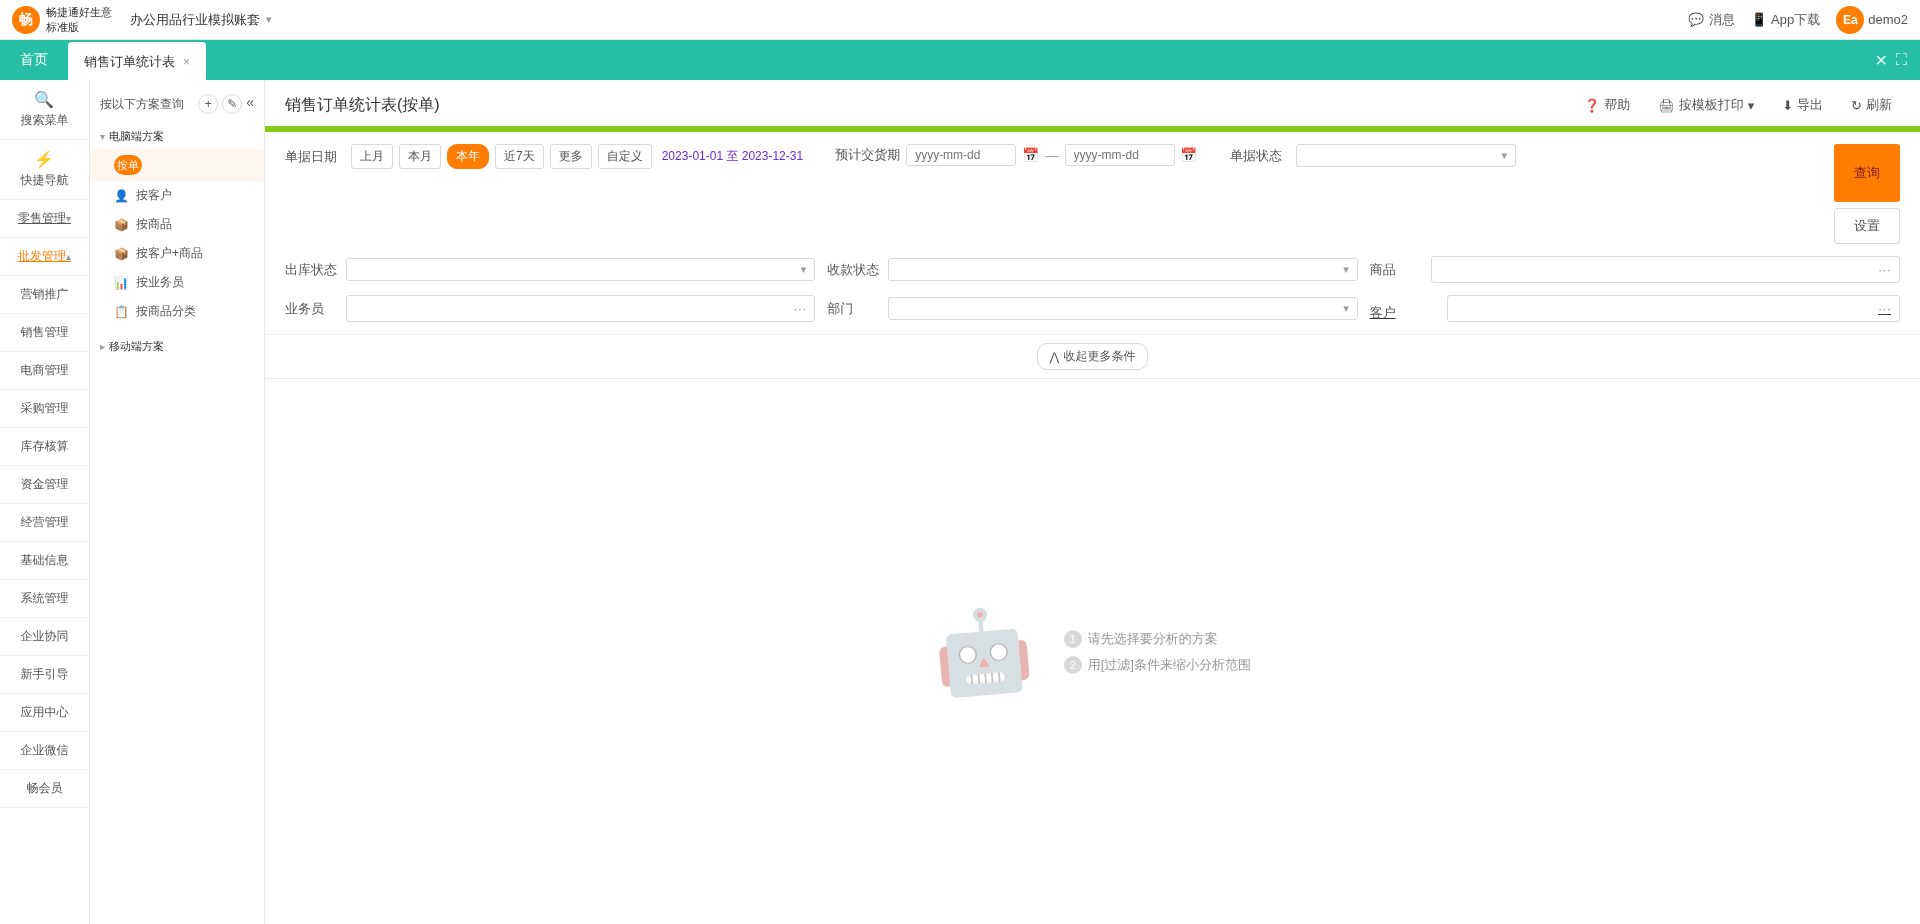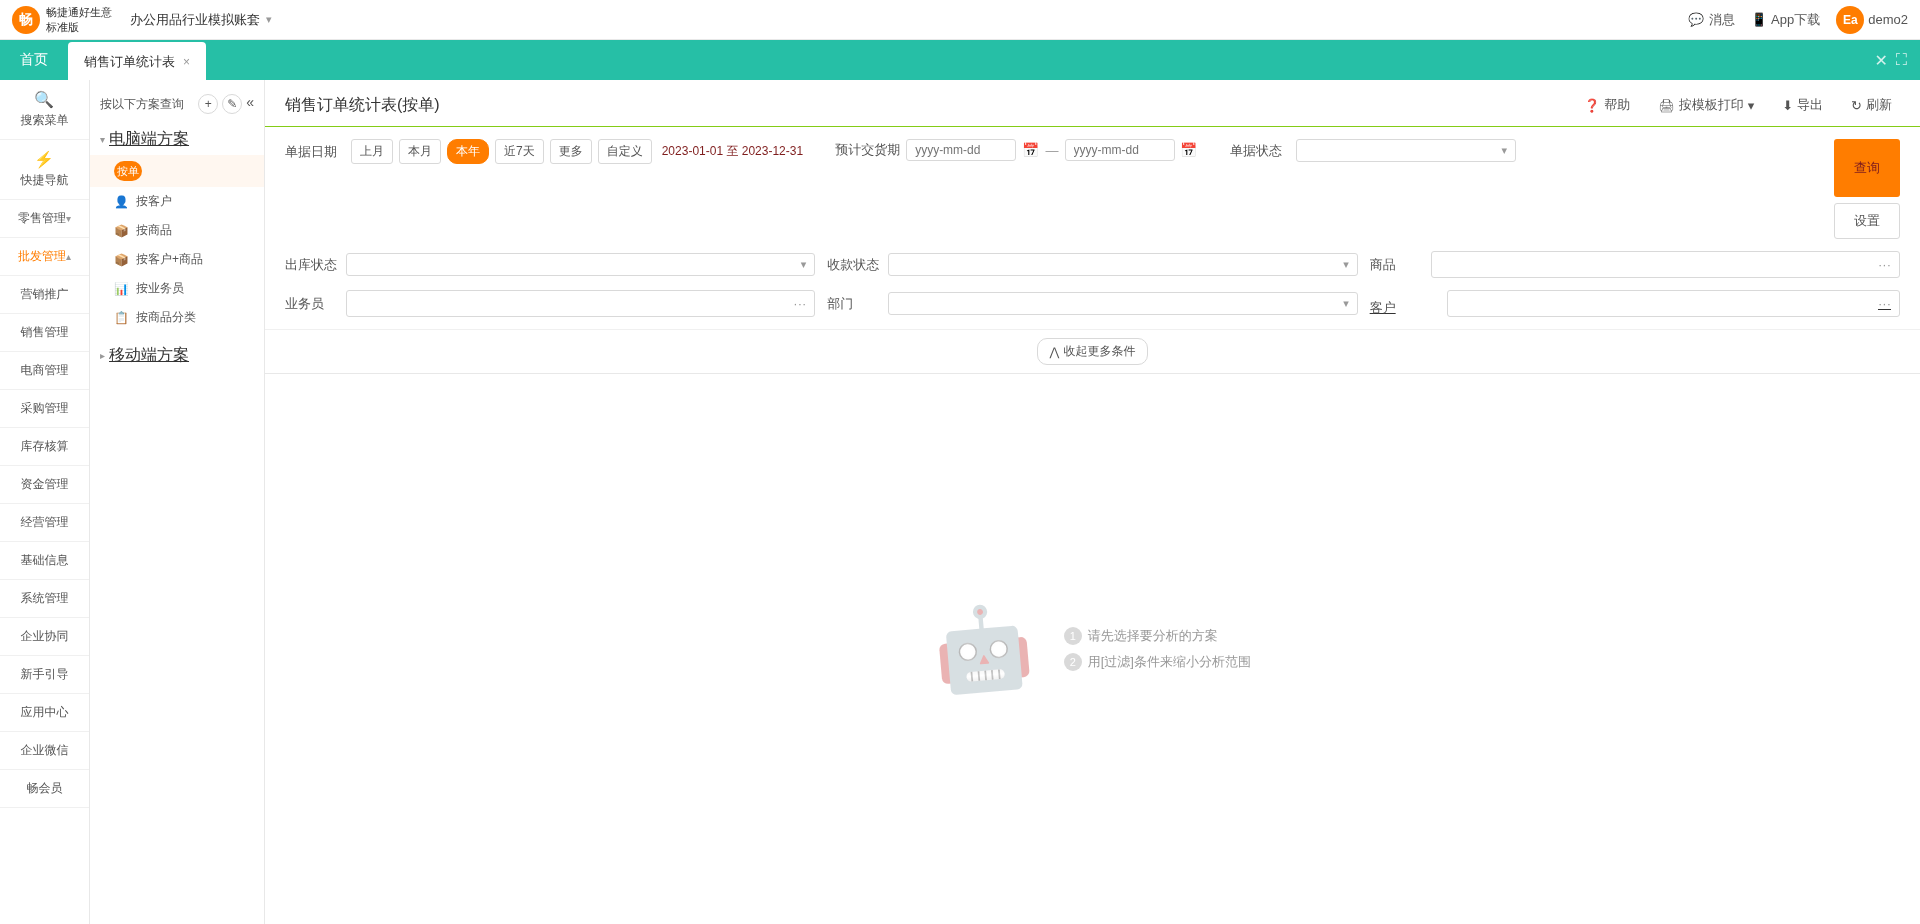--- a/index.html
+++ b/index.html
@@ -157,20 +157,21 @@
       align-items: center;
       gap: 3px;
     }
     .sidebar-item.active { color: #ff7d00; }
     .sidebar-icon { font-size: 16px; }
     .sidebar-item-with-arrow {
       display: flex;
       align-items: center;
       justify-content: flex-end;
       gap: 0;
+      text-decoration: underline;
     }
     .sidebar-arrow { font-size: 10px; color: #999; }
 
     
     .content-area {
       flex: 1;
       display: flex;
       overflow: hidden;
     }
 
@@ -223,21 +224,21 @@
     .scheme-group-header {
       display: flex;
       align-items: center;
       gap: 4px;
       padding: 5px 10px;
       font-size: 12px;
       color: #333;
       cursor: pointer;
     }
     .scheme-group-arrow { font-size: 10px; color: #999; }
-    .scheme-group-label { font-size: 16px; text-decoration: underline; }
+    .scheme-group-label { font-size: 11px; }
 
     .scheme-item {
       display: flex;
       align-items: center;
       gap: 6px;
       padding: 6px 10px 6px 24px;
       font-size: 12px;
       color: #555;
       cursor: pointer;
     }
@@ -273,21 +274,21 @@
       flex-direction: column;
       overflow: hidden;
       background: #f5f5f5;
     }
     .page-header {
       background: white;
       padding: 12px 20px 8px 20px;
       display: flex;
       align-items: center;
       justify-content: space-between;
-      border-bottom: 1px solid #84cc16;
+      border-bottom: 6px solid #84cc16;
       gap: 40px;
     }
     .page-title {
       font-size: 16px;
       font-weight: 500;
       color: #333;
     }
     .page-header-actions {
       display: flex;
       align-items: center;
@@ -349,21 +350,21 @@
     }
     .filter-select-text {
       flex: 1;
       font-size: 13px;
       color: #999;
     }
     .filter-select-arrow { font-size: 11px; color: #999; }
 
     .filter-date-range {
       font-size: 12px;
-      color: #7f1d1d;
+      color: #6d28d9;
       margin-left: 4px;
     }
 
     
     .query-btn {
       background: #ff7d00;
       color: #7f1d1d;
       border: none;
       border-radius: 3px;
       padding: 20px 20px;

